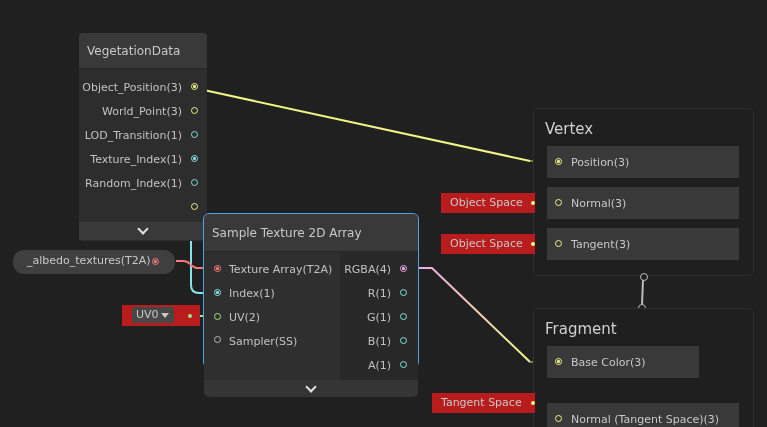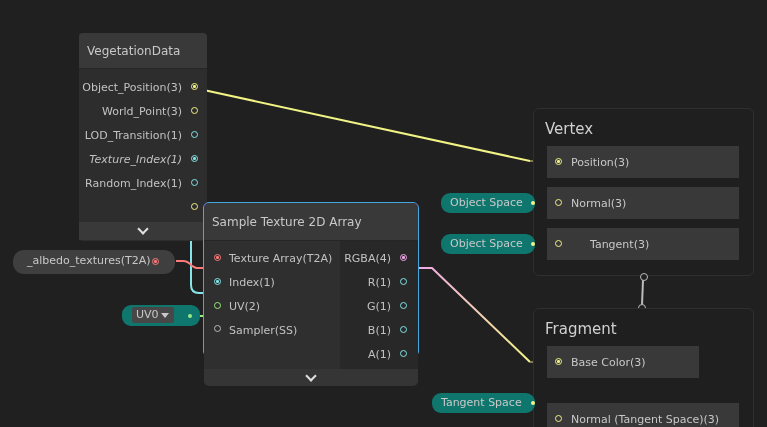--- a/index.html
+++ b/index.html
@@ -21,21 +21,21 @@
   .r { color:#fc7a7a; border-color:#fc7a7a; }
   .p { color:#f0a7e8; border-color:#f0a7e8; }
   .g { color:#9bea82; border-color:#9bea82; }
   .w { color:#bbbbbb; border-color:#bbbbbb; }
 
   .expander { position:absolute; left:0; right:0; height:18px; background:#393939; display:flex; align-items:center; justify-content:center; }
   .chev { width:6px; height:6px; border-right:2px solid #e0e0e0; border-bottom:2px solid #e0e0e0; transform:rotate(45deg); margin-top:-4px; }
 
   .pill { position:absolute; background:#3f3f3f; border-radius:11px; font-size:11px; color:#c8c8c8; line-height:22px; box-sizing:border-box; padding-left:14px; }
 
-  .inline-field { position:absolute; background:#0f766e; font-size:11px; color:#c8c8c8; box-sizing:border-box;border-radius:9px; }
+  .inline-field { position:absolute; background:#b91c1c; font-size:11px; color:#c8c8c8; box-sizing:border-box; }
 
   .ctx { position:absolute; border:1px solid #2f2f2f; border-radius:6px; background:#1f1f1f; box-sizing:border-box; }
   .ctx-title { position:absolute; left:11px; font-size:15px; color:#d0d0d0; }
   .block { position:absolute; background:#393939; font-size:11px; color:#c8c8c8; box-sizing:border-box; }
 </style>
 </head>
 <body>
 
 <svg class="wires" viewBox="0 0 767 427">
 
@@ -65,21 +65,21 @@
 </svg>
 
 <div class="node" style="left:47px; top:33px; width:128px; height:208px;margin-left:32px;">
   <div class="node-title bordered">VegetationData</div>
   <div class="row" style="right:25px; top:48px;">Object_Position(3)</div>
   <div class="port y filled" style="left:112px; top:50px;"></div>
   <div class="row" style="right:25px; top:72px;">World_Point(3)</div>
   <div class="port y" style="left:112px; top:74px;"></div>
   <div class="row" style="right:25px; top:96px;">LOD_Transition(1)</div>
   <div class="port c" style="left:112px; top:98px;"></div>
-  <div class="row" style="right:25px; top:120px;font-style:italic;">Texture_Index(1)</div>
+  <div class="row" style="right:25px; top:120px;">Texture_Index(1)</div>
   <div class="port c filled" style="left:112px; top:122px;"></div>
   <div class="row" style="right:25px; top:144px;">Random_Index(1)</div>
   <div class="port c" style="left:112px; top:146px;"></div>
   <div class="port y" style="left:112px; top:170px;"></div>
   <div class="expander" style="top:189px;">
       <div class="chev"></div>
     </div>
 </div>
 
 <div class="pill" style="left:13px; top:250px; width:162px; height:24px;">
@@ -88,21 +88,21 @@
 </div>
 
 <div class="inline-field" style="left:122px; top:305px; width:78px; height:21px;">
   <div style="position:absolute; left:10px; top:2px; width:42px; height:16px; background:#474747; border-radius:2px; font-size:11px; line-height:16px; padding-left:4px; box-sizing:border-box;">
     <span>UV0</span>
     <span style="position:absolute; right:5px; top:6px; width:0; height:0; border-left:4px solid transparent; border-right:4px solid transparent; border-top:5px solid #c8c8c8;"></span>
   </div>
   <div style="position:absolute; left:66px; top:9px; width:4px; height:4px; border-radius:50%; background:#9bea82;"></div>
 </div>
 
-<div class="node" style="left:203px; top:202px; width:216px; height:155px; border:1.5px solid #44a8e4; border-radius:6px; background:#a21caf;">
+<div class="node" style="left:203px; top:213px; width:216px; height:155px; border:1.5px solid #44a8e4; border-radius:6px; background:#a21caf;">
   <div class="node-title bordered" style="height:38px; line-height:38px; border-radius:5px 5px 0 0;">Sample Texture 2D Array</div>
   <div class="abs" style="left:0; top:38px; width:136px; height:128px; background:#2f2f2f;"></div>
   <div class="abs" style="left:136px; top:38px; width:78px; height:128px; background:#282828;"></div>
 
   <div class="port r filled" style="left:10px; top:51px;"></div>
   <div class="row" style="left:25px; top:49px;">Texture Array(T2A)</div>
   <div class="port c filled" style="left:10px; top:75px;"></div>
   <div class="row" style="left:25px; top:73px;">Index(1)</div>
   <div class="port g" style="left:10px; top:99px;"></div>
   <div class="row" style="left:25px; top:97px;">UV(2)</div>
@@ -139,21 +139,21 @@
 <div class="block" style="left:547px; top:187px; width:192px; height:32px;">
   <div class="port y" style="left:8px; top:12px; background:#393939;"></div>
   <span class="abs" style="left:24px; top:10px;">Normal(3)</span>
 </div>
 <div class="inline-field" style="left:441px; top:234px; width:94px; height:20px;">
   <span class="abs" style="left:9px; top:3px;">Object Space</span>
   <div style="position:absolute; left:90px; top:8px; width:4px; height:4px; border-radius:50%; background:#f2f385;"></div>
 </div>
 <div class="block" style="left:547px; top:228px; width:192px; height:32px;">
   <div class="port y" style="left:8px; top:12px; background:#393939;"></div>
-  <span class="abs" style="left:24px; top:10px;margin-left:19px;">Tangent(3)</span>
+  <span class="abs" style="left:24px; top:10px;">Tangent(3)</span>
 </div>
 
 <div class="port w" style="left:640px; top:273px; width:8px; height:8px; background:#202020;"></div>
 <div class="port w" style="left:638px; top:304px; width:8px; height:8px; background:#202020;"></div>
 
 <div class="ctx" style="left:533px; top:308px; width:221px; height:130px;">
   <div class="ctx-title" style="top:11px;">Fragment</div>
 </div>
 <div class="block" style="left:547px; top:346px; width:152px; height:32px;">
   <div class="port y filled" style="left:8px; top:12px; background:#393939;"></div>

